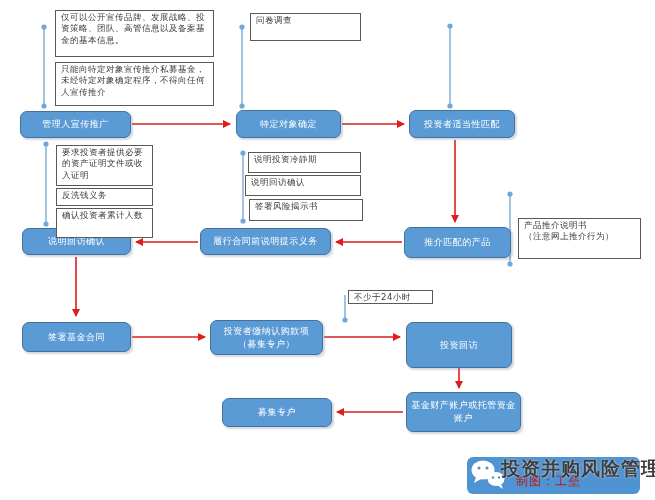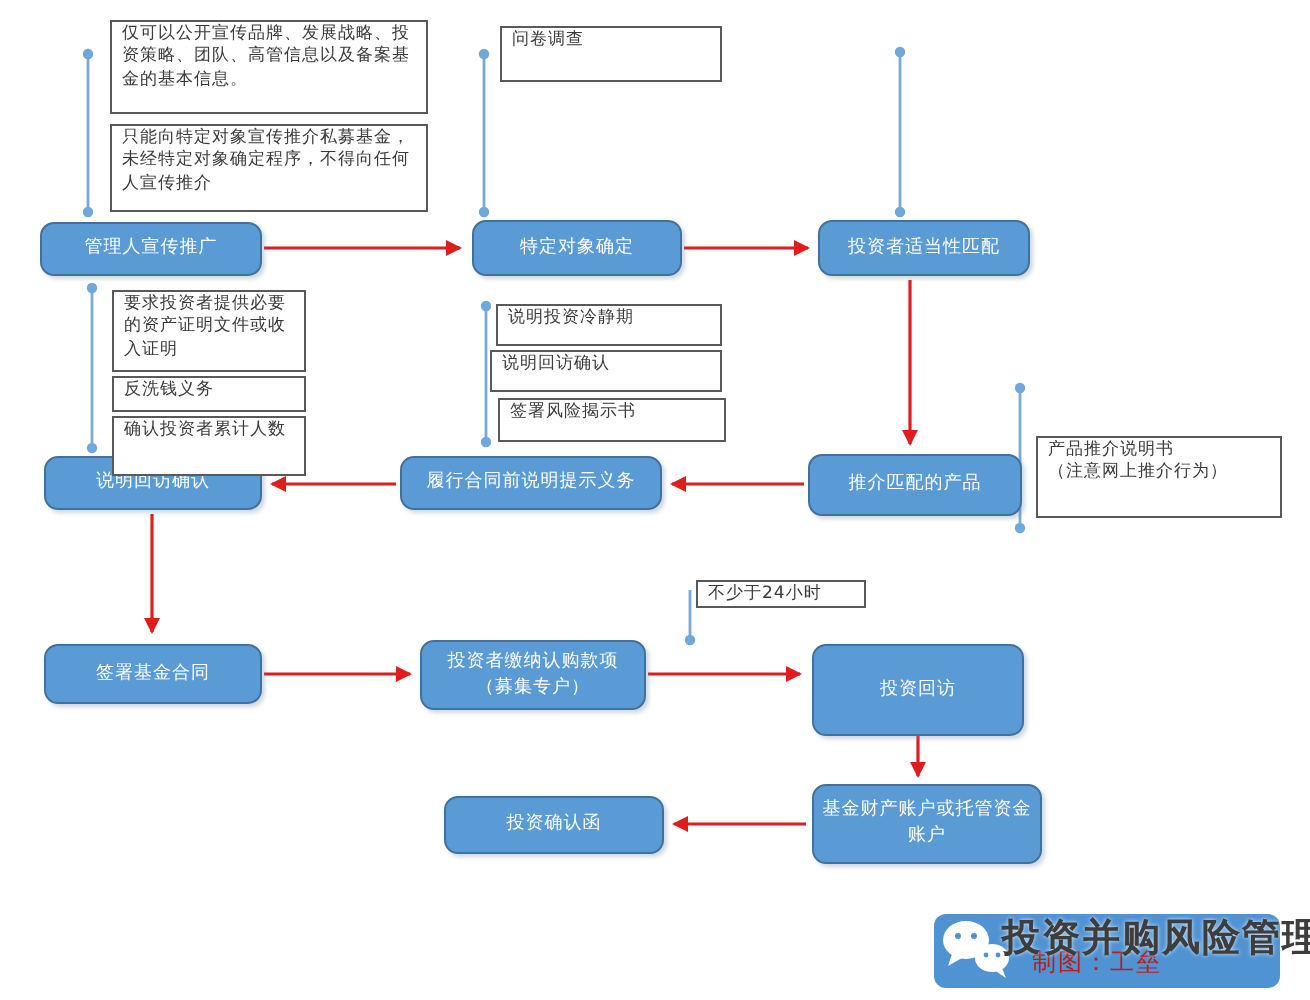--- a/index.html
+++ b/index.html
@@ -87,21 +87,21 @@
   <div class="pbox" style="left:20px;top:111px;width:111px;height:27px">管理人宣传推广</div>
   <div class="pbox" style="left:236px;top:110px;width:105px;height:28px">特定对象确定</div>
   <div class="pbox" style="left:409px;top:110px;width:106px;height:28px">投资者适当性匹配</div>
   <div class="pbox" style="left:22px;top:228px;width:109px;height:27px">说明回访确认</div>
   <div class="pbox" style="left:200px;top:228px;width:131px;height:27px">履行合同前说明提示义务</div>
   <div class="pbox" style="left:404px;top:227px;width:107px;height:31px">推介匹配的产品</div>
   <div class="pbox" style="left:22px;top:322px;width:109px;height:30px">签署基金合同</div>
   <div class="pbox" style="left:210px;top:320px;width:113px;height:35px">投资者缴纳认购款项
 （募集专户）</div>
   <div class="pbox" style="left:406px;top:322px;width:106px;height:46px">投资回访</div>
-  <div class="pbox" style="left:222px;top:398px;width:110px;height:29px">投资确认函</div>
+  <div class="pbox" style="left:222px;top:398px;width:110px;height:29px">募集专户</div>
   <div class="pbox" style="left:406px;top:392px;width:115px;height:40px">基金财产账户或托管资金账户</div>
 
   <div class="abox" style="left:55px;top:10px;width:159px;height:47px">仅可以公开宣传品牌、发展战略、投资策略、团队、高管信息以及备案基金的基本信息。</div>
   <div class="abox" style="left:55px;top:62px;width:159px;height:44px">只能向特定对象宣传推介私募基金，未经特定对象确定程序，不得向任何人宣传推介</div>
   <div class="abox" style="left:250px;top:13px;width:111px;height:28px">问卷调查</div>
   <div class="abox" style="left:56px;top:188px;width:97px;height:18px">反洗钱义务</div>
   <div class="abox" style="left:56px;top:145px;width:97px;height:41px">要求投资者提供必要的资产证明文件或收入证明</div>
   <div class="abox" style="left:56px;top:208px;width:97px;height:30px">确认投资者累计人数</div>
   <div class="abox" style="left:248px;top:152px;width:113px;height:21px">说明投资冷静期</div>
   <div class="abox" style="left:245px;top:175px;width:116px;height:21px">说明回访确认</div>

